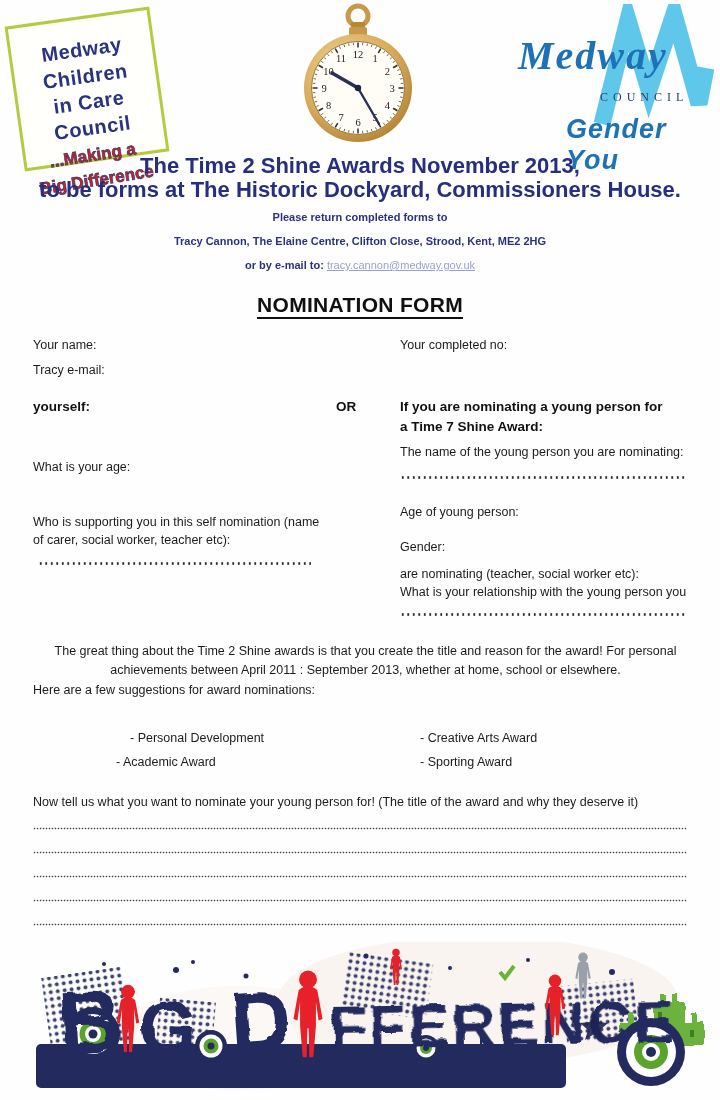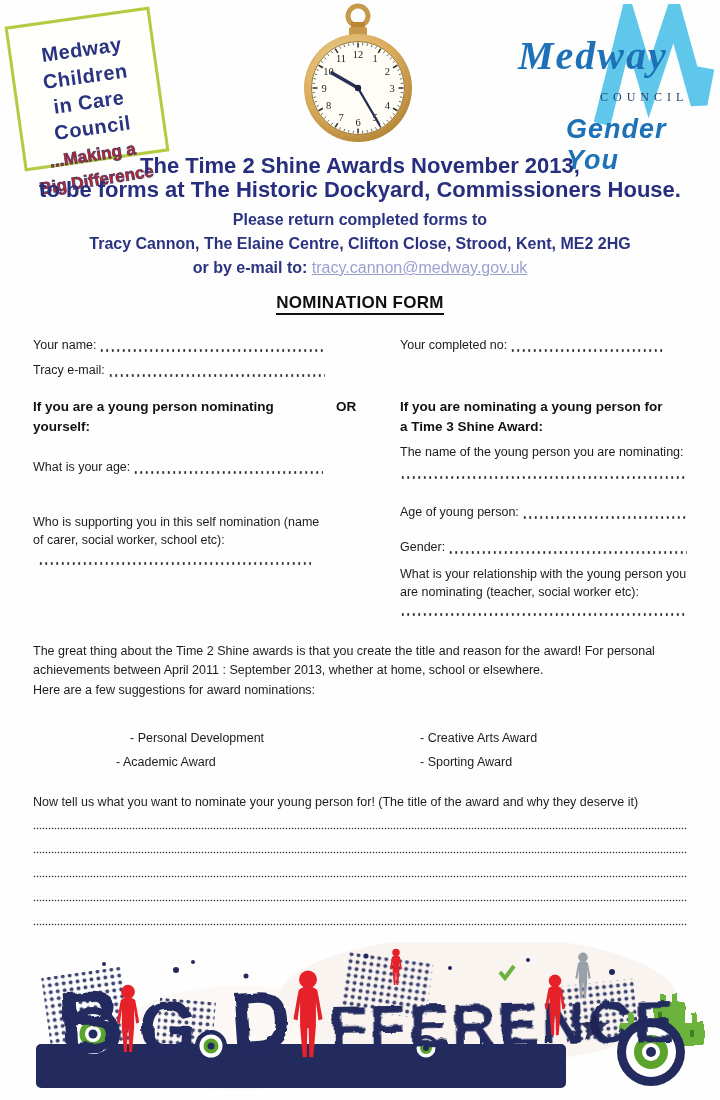--- a/index.html
+++ b/index.html
@@ -47,43 +47,43 @@
     position: absolute; left: 82px; top: 86px;
     font-family: "Liberation Serif", serif; font-size: 12px; letter-spacing: 5px; color: #23406e;
   }
   .medway-tag {
     position: absolute; left: 48px; top: 110px;
     font-style: italic; font-weight: bold; font-size: 27px; color: #1d72b7; letter-spacing: 1px;
   }
 
   
   .title-line { font-weight: bold; font-size: 22px; color: #272e7d; }
-  .navy-line  { font-weight: 600; font-size: 16px; color: #2b3280; }
+  .navy-line  { font-weight: 600; font-size: 11px; color: #2b3280; }
   .email-link { color: #9b9fd0; text-decoration: underline; font-weight: 400; cursor: pointer; }
   .nomform {
-    font-weight: bold; font-size: 17px; color: #101010; letter-spacing: 0.3px;
+    font-weight: bold; font-size: 21px; color: #101010; letter-spacing: 0.3px;
   }
   .nomform span { border-bottom: 2px solid #111; padding-bottom: 1px; }
 
   
-  .field { position: absolute; display: flex; height: 16px; }
+  .field { position: absolute; display: flex; height: 16px; flex-direction: column; }
   .field .lbl { white-space: pre; }
   .leader {
     flex: 1 1 auto; margin-left: 3px;
     background-image: radial-gradient(circle, #2e2e2e 1.05px, transparent 1.35px);
     background-size: 5.5px 3px; background-repeat: repeat-x; background-position: left bottom 2px;
   }
   .dotline {
     position: absolute; height: 14px;
     background-image: radial-gradient(circle, #2e2e2e 1.05px, transparent 1.35px);
     background-size: 5.5px 3px; background-repeat: repeat-x; background-position: left bottom 1px;
   }
   .colhead { font-weight: bold; font-size: 13.5px; line-height: 1.5; color: #111; }
   .wrap2 { line-height: 1.45; }
-  .para  { line-height: 1.55; }
+  .para  { line-height: 1.55; text-align: center; }
   .ansline {
     position: absolute; height: 3px; left: 33px; width: 654px;
     background-image: radial-gradient(circle, #3a3a3a 0.8px, transparent 1.05px);
     background-size: 3px 3px; background-repeat: repeat-x; background-position: left bottom;
   }
 </style>
 </head>
 <body>
 
 <div class="page">
@@ -225,52 +225,51 @@
   <div class="field" style="left:400px; top:338px; width:263px">
     <span class="lbl">Your completed no:</span>
     <span class="leader"></span>
   </div>
   <div class="field" style="left:33px; top:363px; width:292px">
     <span class="lbl">Tracy e-mail:</span>
     <span class="leader"></span>
   </div>
 
   <div class="abs colhead" style="left:33px; top:397px; width:285px">
-    <div>If you are a young person nominating</div>
     <div>yourself:</div>
   </div>
   <div class="abs colhead" style="left:336px; top:397px">OR</div>
   <div class="abs colhead" style="left:400px; top:397px; width:290px">
     <div>If you are nominating a young person for</div>
-    <div>a Time 3 Shine Award:</div>
+    <div>a Time 7 Shine Award:</div>
   </div>
 
   <div class="abs" style="left:400px; top:445px; width:290px">The name of the young person you are nominating:</div>
   <div class="dotline" style="left:400px; top:466px; width:287px"></div>
   <div class="field" style="left:400px; top:505px; width:287px">
     <span class="lbl">Age of young person:</span>
     <span class="leader"></span>
   </div>
   <div class="field" style="left:400px; top:540px; width:287px">
     <span class="lbl">Gender:</span>
     <span class="leader"></span>
   </div>
   <div class="abs wrap2" style="left:400px; top:565px; width:295px">
+    <div>are nominating (teacher, social worker etc):</div>
     <div>What is your relationship with the young person you</div>
-    <div>are nominating (teacher, social worker etc):</div>
   </div>
   <div class="dotline" style="left:400px; top:603px; width:287px"></div>
 
   <div class="field" style="left:33px; top:460px; width:290px">
     <span class="lbl">What is your age:</span>
     <span class="leader"></span>
   </div>
   <div class="abs wrap2" style="left:33px; top:513px; width:305px">
     <div>Who is supporting you in this self nomination (name</div>
-    <div>of carer, social worker, school etc):</div>
+    <div>of carer, social worker, teacher etc):</div>
   </div>
   <div class="dotline" style="left:38px; top:552px; width:273px"></div>
 
   <div class="abs para" style="left:33px; top:642px; width:665px">
     <div>The great thing about the Time 2 Shine awards is that you create the title and reason for the award!  For personal</div>
     <div>achievements between April 2011 : September 2013, whether at home, school or elsewhere.</div>
   </div>
   <div class="abs" style="left:33px; top:683px; width:660px">Here are a few suggestions for award nominations:</div>
 
   <div class="abs" style="left:130px; top:731px">- Personal Development</div>

